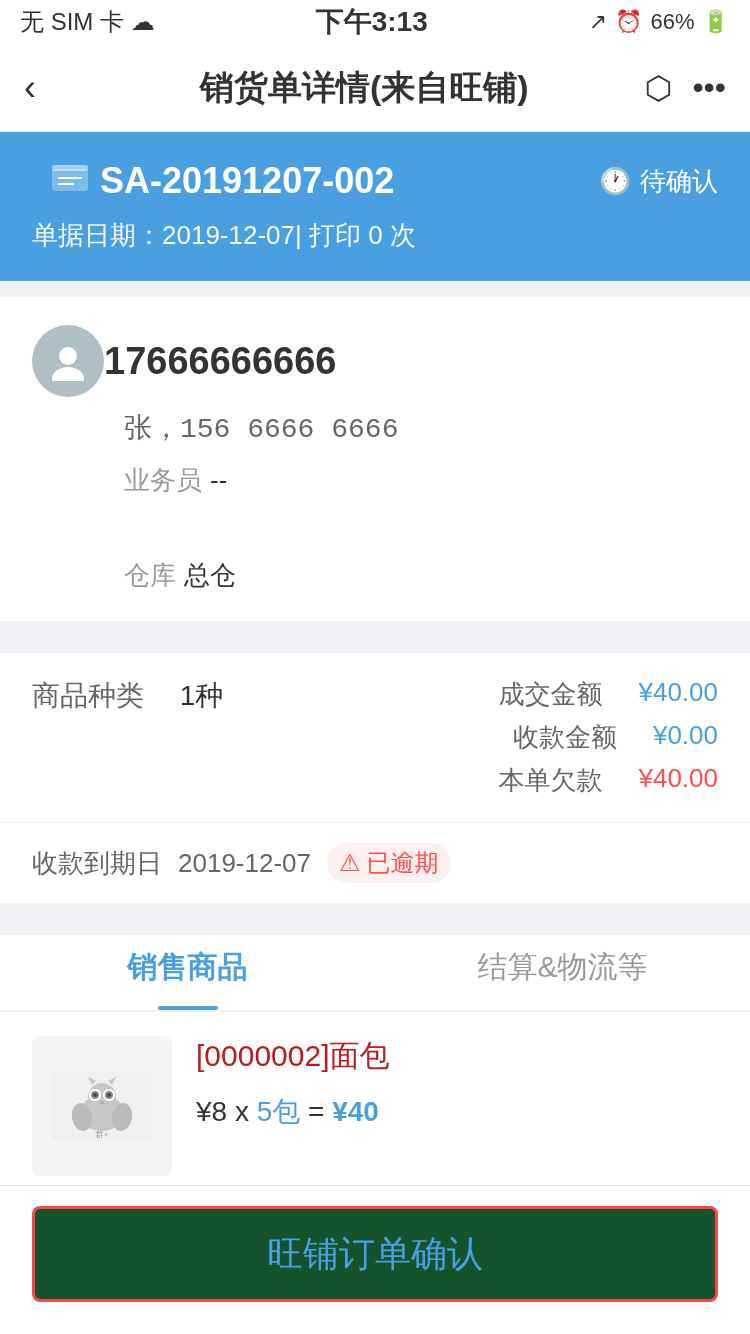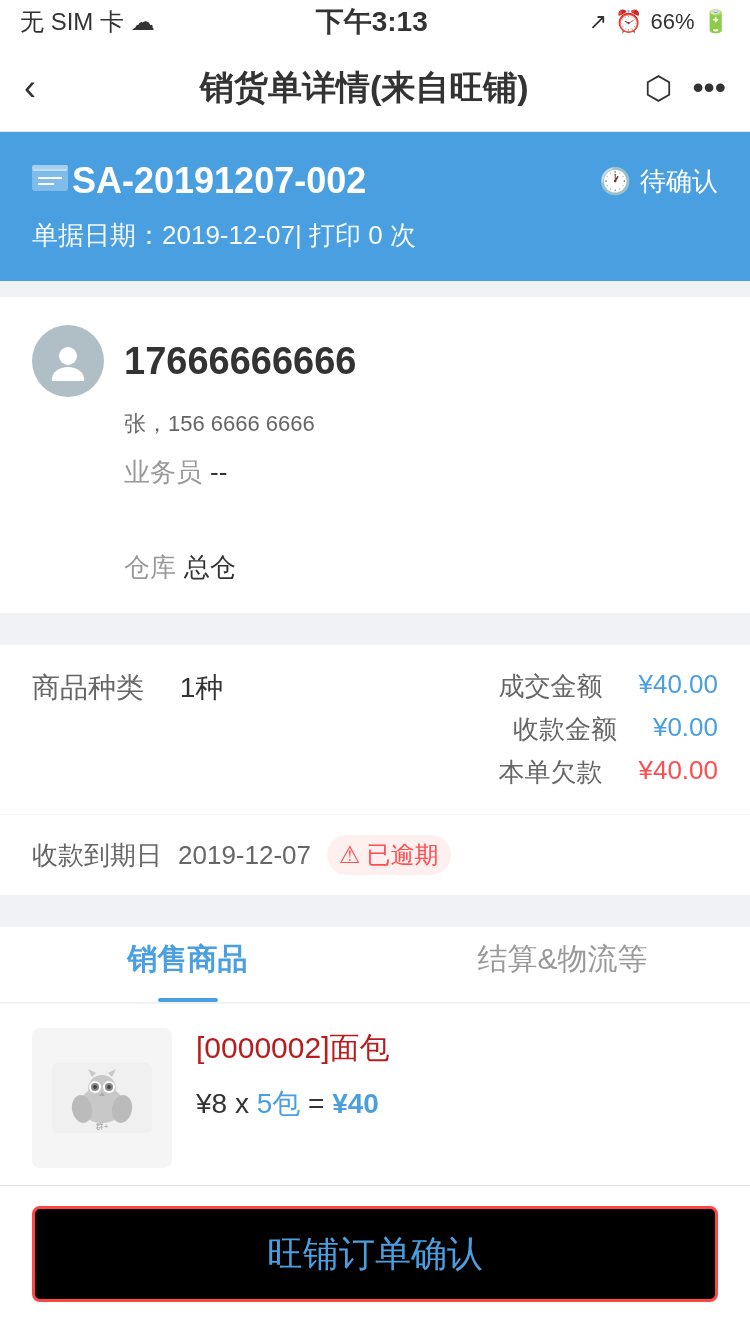--- a/index.html
+++ b/index.html
@@ -70,21 +70,22 @@
     .order-header-top {
       display: flex;
       justify-content: space-between;
       align-items: center;
       margin-bottom: 16px;
     }
     .order-id {
       font-size: 36px;
       font-weight: 700;
       display: flex;
-      gap: 4px;
+      gap: 12px;
+      margin-left: 20px;
     }
     .order-status {
       font-size: 26px;
       display: flex;
       align-items: center;
       gap: 8px;
     }
     .order-date {
       font-size: 26px;
       opacity: 0.95;
@@ -92,45 +93,45 @@
 
     
     .customer-section {
       background: #fff;
       padding: 28px 32px;
       margin-top: 16px;
     }
     .customer-top {
       display: flex;
       align-items: center;
-      gap: 20px;
       margin-bottom: 12px;
     }
     .avatar {
       width: 72px;
       height: 72px;
       border-radius: 50%;
       background: #b0bec5;
       display: flex;
       align-items: center;
       justify-content: center;
       font-size: 36px;
       color: #fff;
       flex-shrink: 0;
     }
     .customer-phone {
       font-size: 38px;
       font-weight: 600;
       color: #333;
     }
     .customer-name {
-      font-size: 22px;
+      font-size: 28px;
       color: #666;
       margin-left: 92px;
       margin-bottom: 16px;
+      font-family: Liberation Mono, monospace;
     }
     .customer-meta {
       display: flex;
       gap: 60px;
       margin-left: 92px;
       font-size: 26px;
       color: #666;
       flex-direction: column;
     }
     .meta-item { display: flex; gap: 8px; align-items: center; }
@@ -277,21 +278,21 @@
       left: 0;
       width: 750px;
       background: #fff;
       padding: 20px 32px 32px;
       border-top: 1px solid #e0e0e0;
     }
     .confirm-button {
       width: 100%;
       height: 96px;
       border: 3px solid #ff4444;
-      background: #000000;
+      background: #14532d;
       color: #4a9fe0;
       font-size: 36px;
       font-weight: 500;
       border-radius: 8px;
       cursor: pointer;
       display: flex;
       align-items: center;
       justify-content: center;
     }
 

